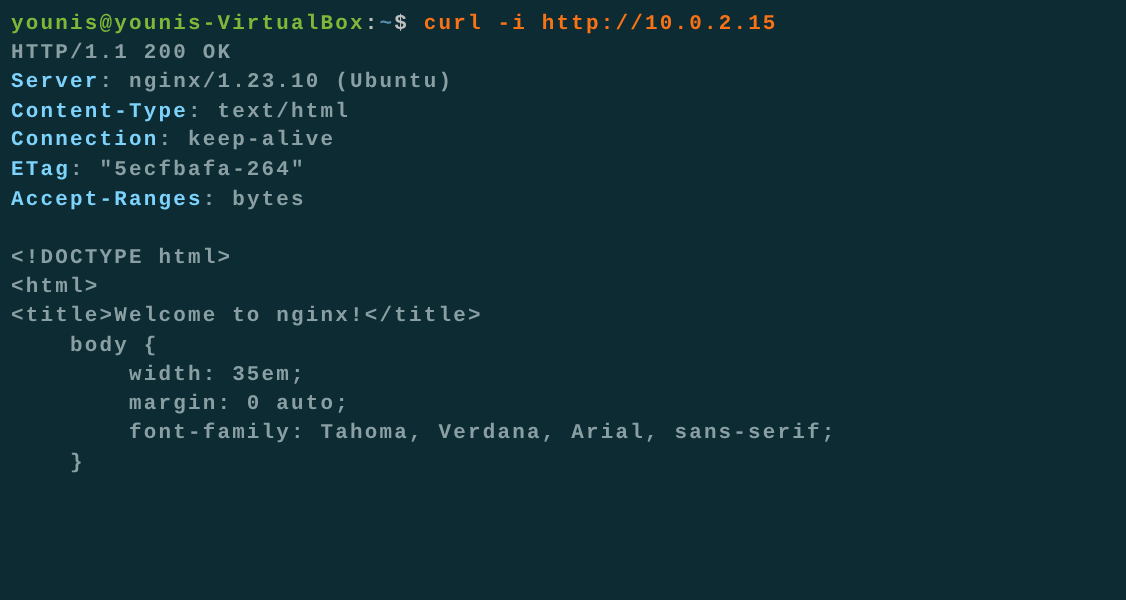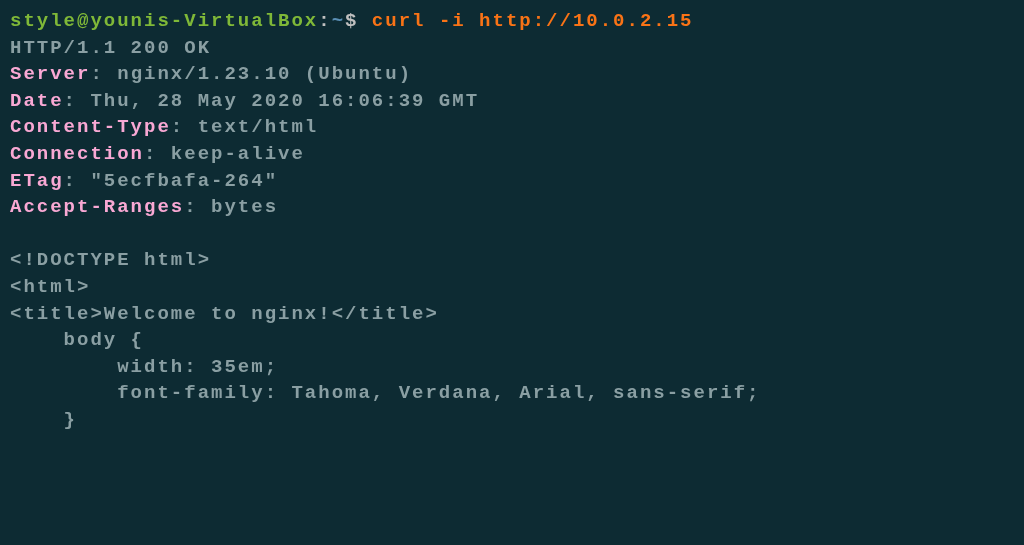--- a/index.html
+++ b/index.html
@@ -35,38 +35,38 @@
       color: #c0c0c0;
     }
     .command {
       color: #f97316;
     }
     .output-line {
       white-space: pre;
       color: #8a9fa3;
     }
     .header-key {
-      color: #f9a8d4;
+      color: #7dd3fc;
     }
   </style>
 </head>
 <body>
 
-<div class="prompt-line"><span class="user-host">style@younis-VirtualBox</span><span class="colon-path">:</span><span class="path">~</span><span class="dollar">$</span><span class="command"> curl -i http://10.0.2.15</span></div>
+<div class="prompt-line"><span class="user-host">younis@younis-VirtualBox</span><span class="colon-path">:</span><span class="path">~</span><span class="dollar">$</span><span class="command"> curl -i http://10.0.2.15</span></div>
 <div class="output-line">HTTP/1.1 200 OK</div>
 <div id="headers-container">
     <div class="output-line"><span class="header-key">Server</span><span>: nginx/1.23.10 (Ubuntu)</span></div>
-    <div class="output-line"><span class="header-key">Date</span><span>: Thu, 28 May 2020 16:06:39 GMT</span></div>
     <div class="output-line"><span class="header-key">Content-Type</span><span>: text/html</span></div>
     <div class="output-line"><span class="header-key">Connection</span><span>: keep-alive</span></div>
     <div class="output-line"><span class="header-key">ETag</span><span>: "5ecfbafa-264"</span></div>
     <div class="output-line"><span class="header-key">Accept-Ranges</span><span>: bytes</span></div>
   </div>
 <div id="body-container">
     <div class="output-line">&nbsp;</div>
     <div class="output-line">&lt;!DOCTYPE html&gt;</div>
     <div class="output-line">&lt;html&gt;</div>
     <div class="output-line">&lt;title&gt;Welcome to nginx!&lt;/title&gt;</div>
     <div class="output-line">    body {</div>
     <div class="output-line">        width: 35em;</div>
+    <div class="output-line">        margin: 0 auto;</div>
     <div class="output-line">        font-family: Tahoma, Verdana, Arial, sans-serif;</div>
     <div class="output-line">    }</div>
   </div>
 
 </body></html>

